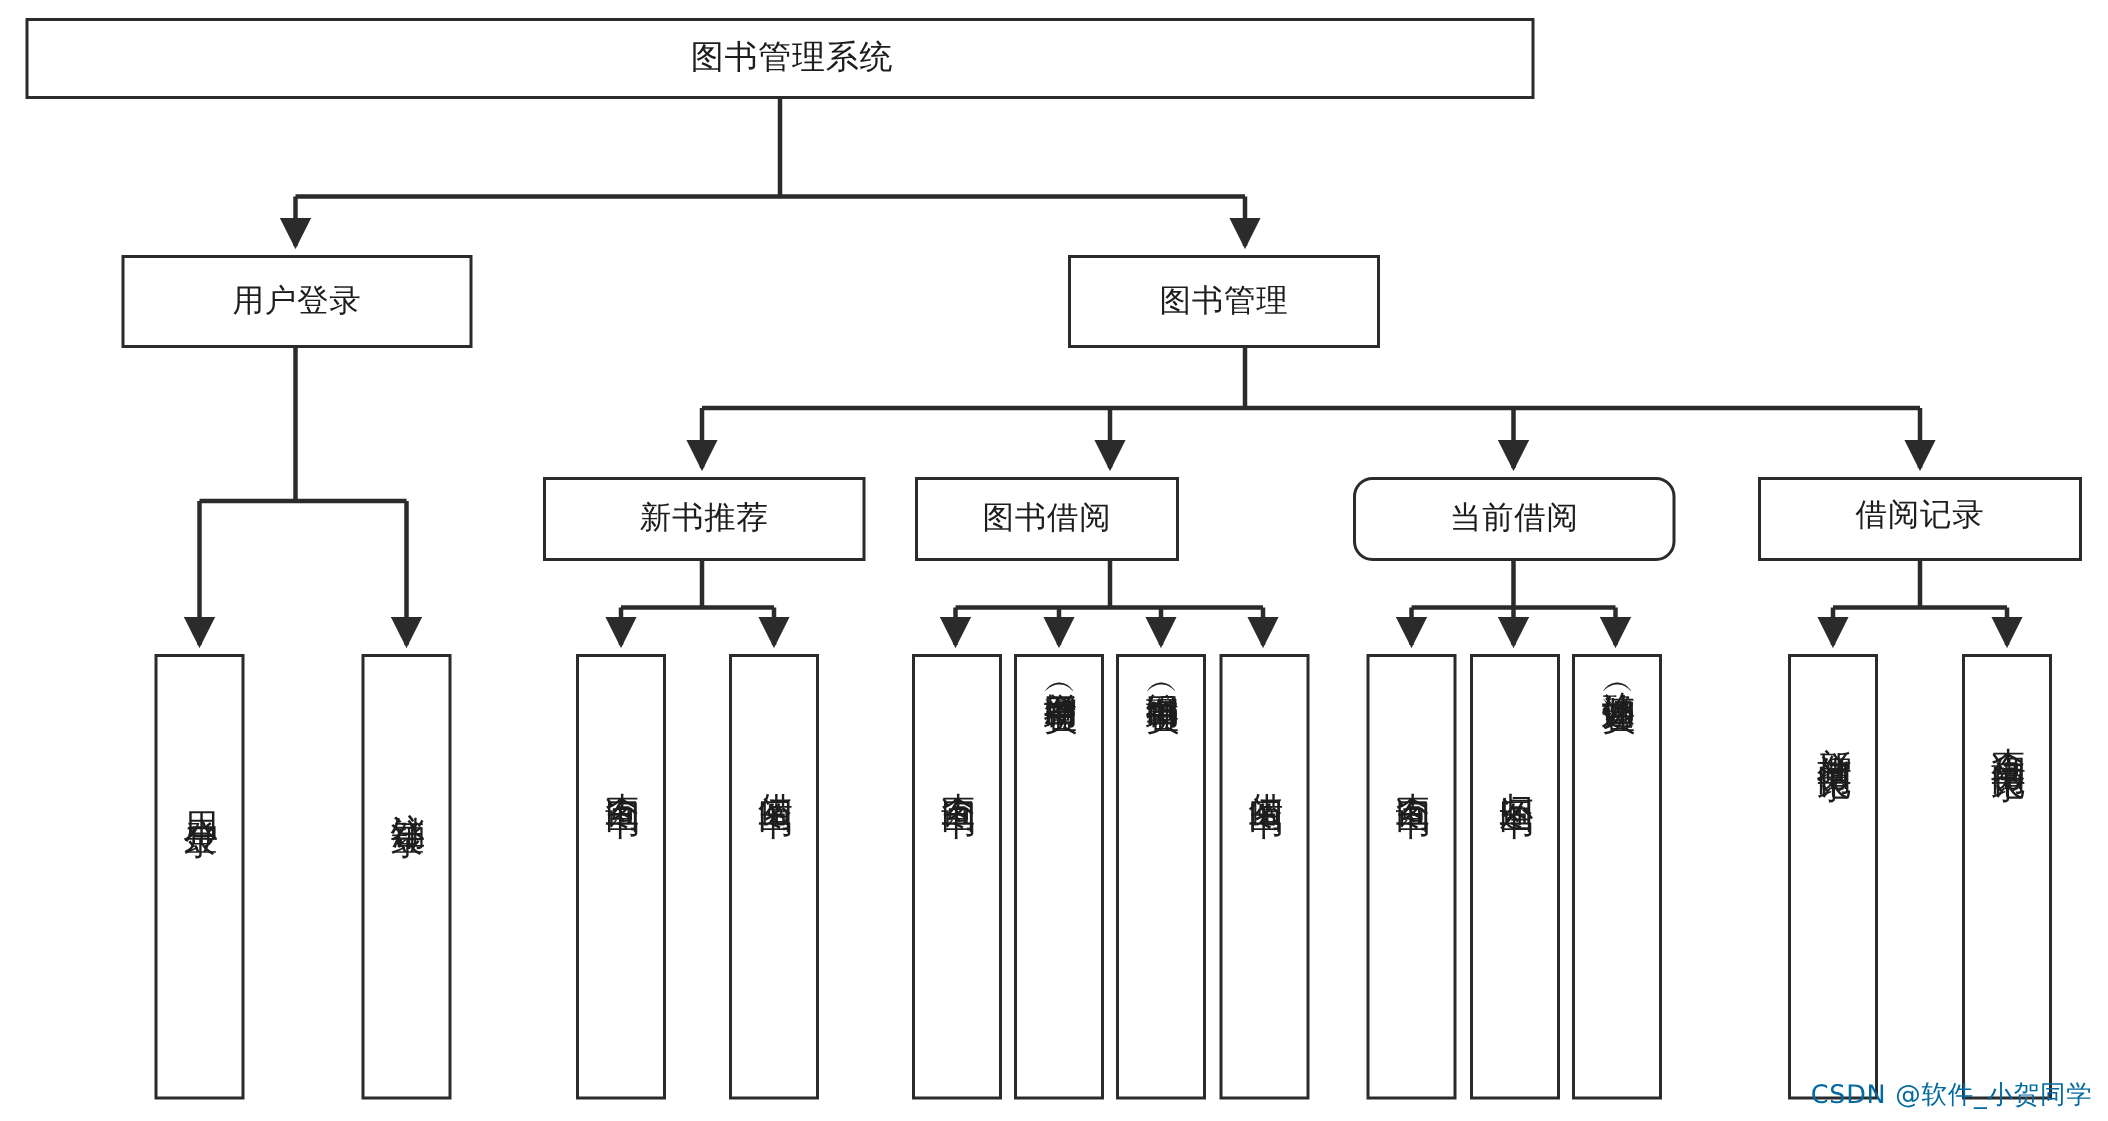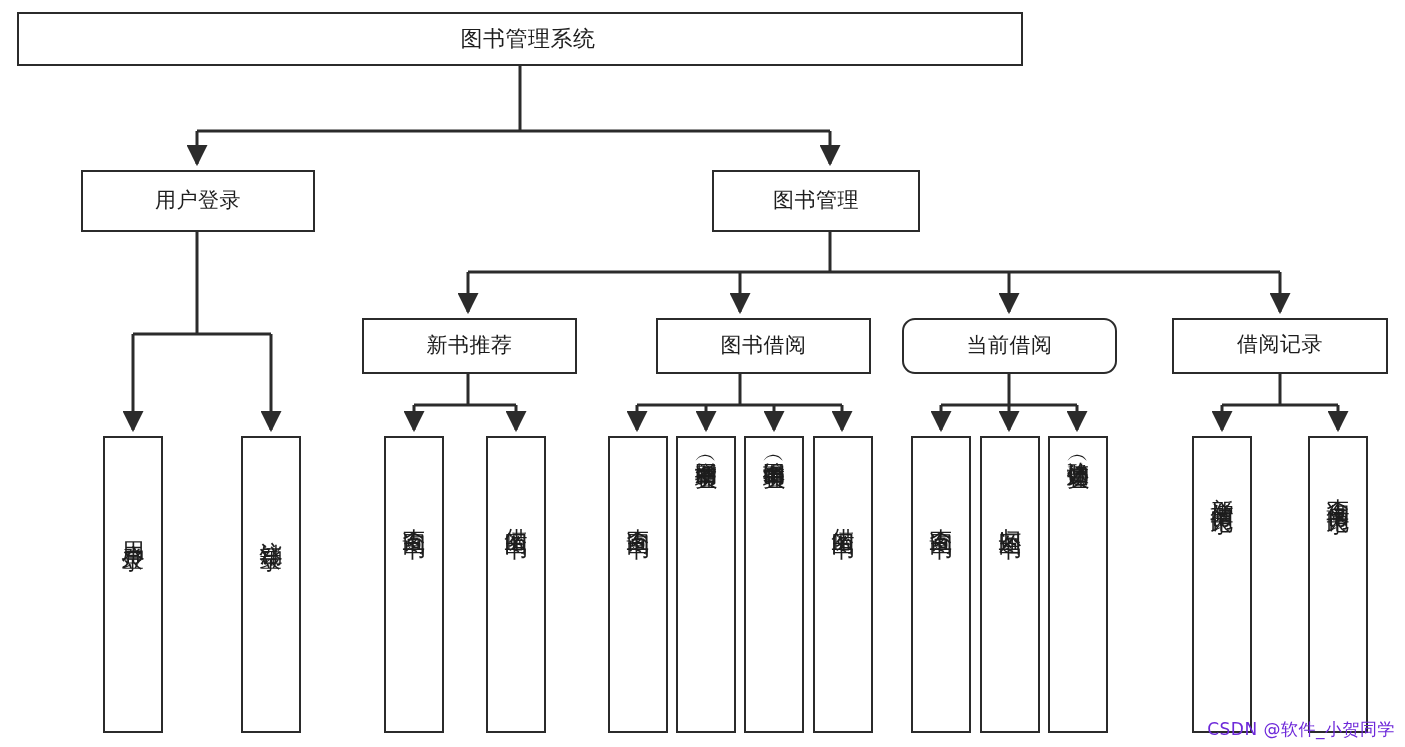--- a/index.html
+++ b/index.html
@@ -66,21 +66,21 @@
   }
   .node.leaf.tall-text .node-label {
     font-size: 22px;
     letter-spacing: 1px;
   }
   #watermark {
     position: absolute;
     right: 10px;
     bottom: 6px;
     font-size: 17px;
-    color: #6d28d9;
+    color: #0369a1;
     letter-spacing: 0.5px;
     white-space: nowrap;
     z-index: 5;
     font-family: "DejaVu Sans", "Liberation Sans", sans-serif;
   }
 </style>
 </head>
 <body>
 
 <div id="diagram-root">
@@ -142,21 +142,21 @@
   <div class="node horiz" style="left:81px; top:170px; width:234px; height:62px;">
     <span class="node-label">用户登录</span>
   </div>
   <div class="node horiz" style="left:712px; top:170px; width:208px; height:62px;">
     <span class="node-label">图书管理</span>
   </div>
 
   <div class="node horiz" style="left:362px; top:318px; width:215px; height:56px;">
     <span class="node-label">新书推荐</span>
   </div>
-  <div class="node horiz" style="left:656px; top:318px; width:215px; height:56px;">
+  <div class="node horiz" style="left:610px; top:318px; width:176px; height:56px;">
     <span class="node-label">图书借阅</span>
   </div>
   <div class="node horiz" style="left:902px; top:318px; width:215px; height:56px;border-radius:13px;">
     <span class="node-label">当前借阅</span>
   </div>
   <div class="node horiz" style="left:1172px; top:318px; width:216px; height:56px;font-family:Liberation Mono, monospace;">
     <span class="node-label">借阅记录</span>
   </div>
 
   <div class="node leaf" style="left:103px; top:436px; width:60px; height:297px; padding-top:85px;">

